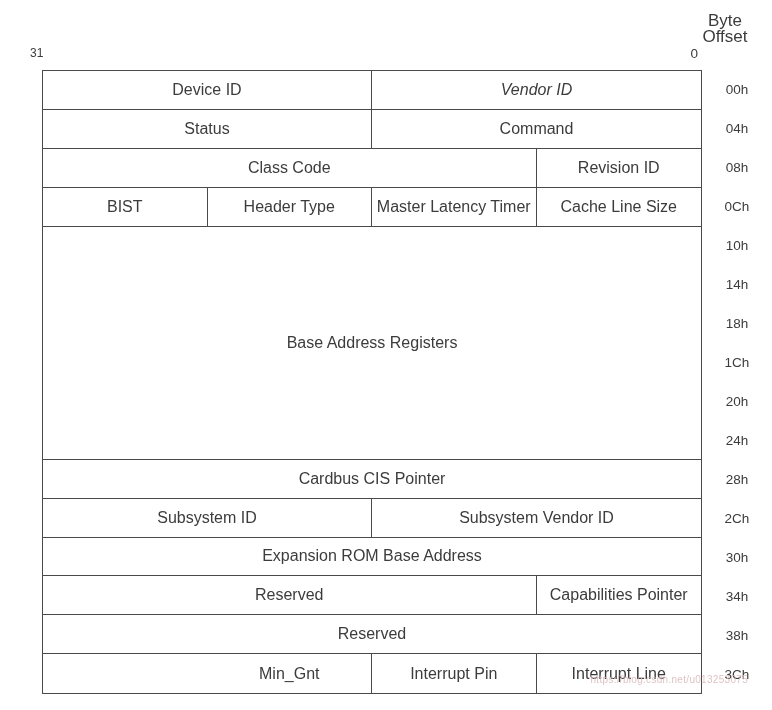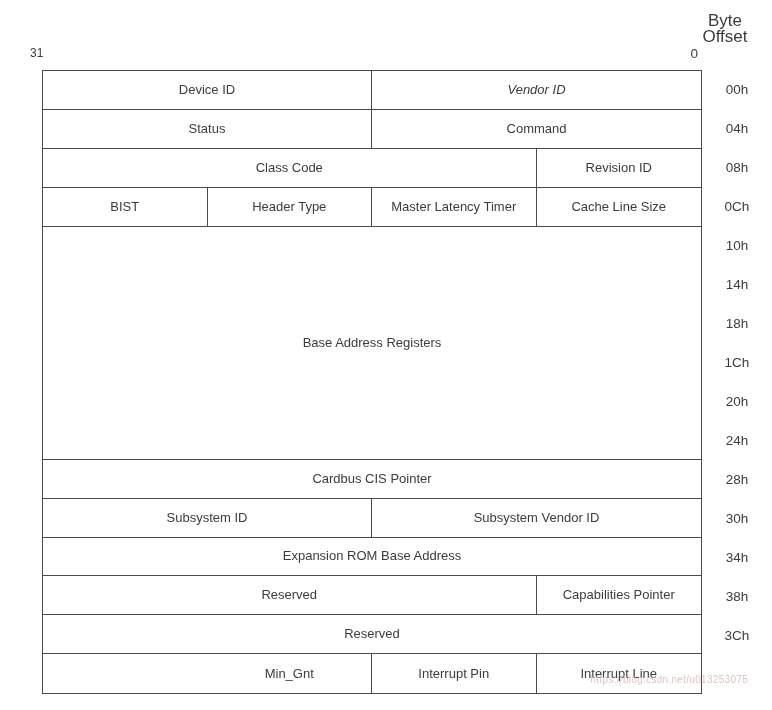--- a/index.html
+++ b/index.html
@@ -24,21 +24,21 @@
     grid-template-columns:repeat(4,1fr);
     grid-template-rows:repeat(16,1fr);
     border:1.5px solid var(--border);
     box-sizing:border-box;
     background:#fff;
   }
   .cell{
     border-right:1px solid var(--border);
     border-bottom:1px solid var(--border);
     display:flex;align-items:center;justify-content:center;
-    font-size:13px;line-height:16px;
+    font-size:16px;line-height:16px;
     text-align:center;
     padding:0 4px;
     box-sizing:border-box;
     background:#fff;
   }
   .cell.col-end{border-right:none;}
   .cell.row-end{border-bottom:none;}
   .offsets{
     position:absolute;left:702px;top:70px;
     width:70px;height:624px;
@@ -115,20 +115,21 @@
       <div class="offset">04h</div>
       <div class="offset">08h</div>
       <div class="offset">0Ch</div>
       <div class="offset">10h</div>
       <div class="offset">14h</div>
       <div class="offset">18h</div>
       <div class="offset">1Ch</div>
       <div class="offset">20h</div>
       <div class="offset">24h</div>
       <div class="offset">28h</div>
+      <div class="offset">2Ch</div>
       <div class="offset">30h</div>
       <div class="offset">34h</div>
       <div class="offset">38h</div>
       <div class="offset">3Ch</div>
     </div>
 
   <div class="watermark">https://blog.csdn.net/u013253075</div>
 
 </div>
 

